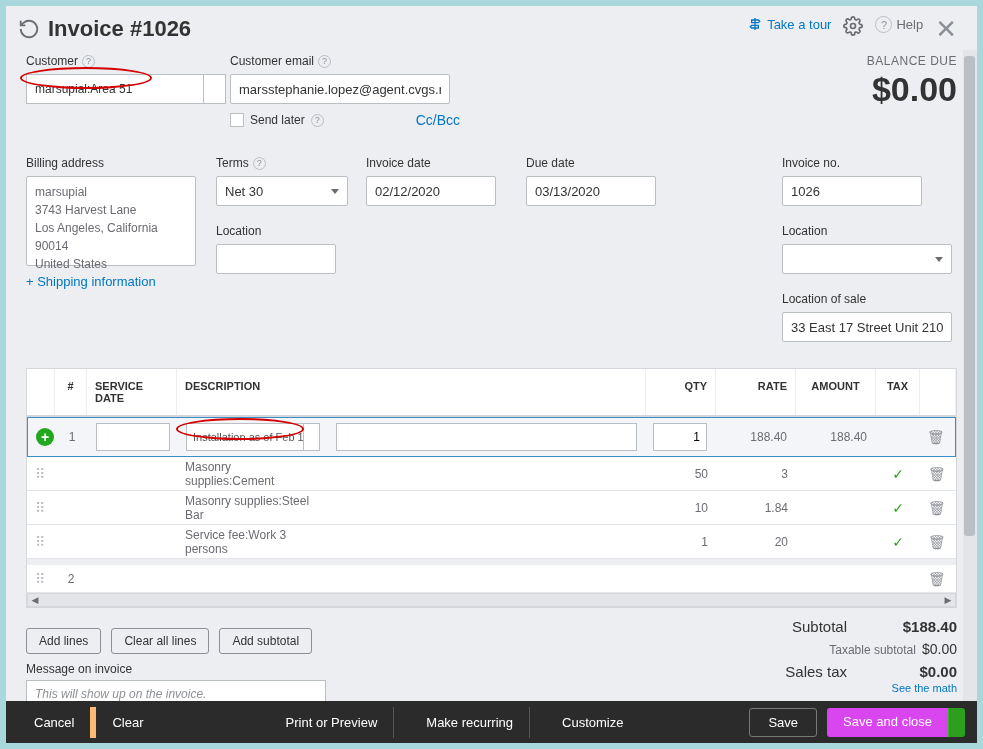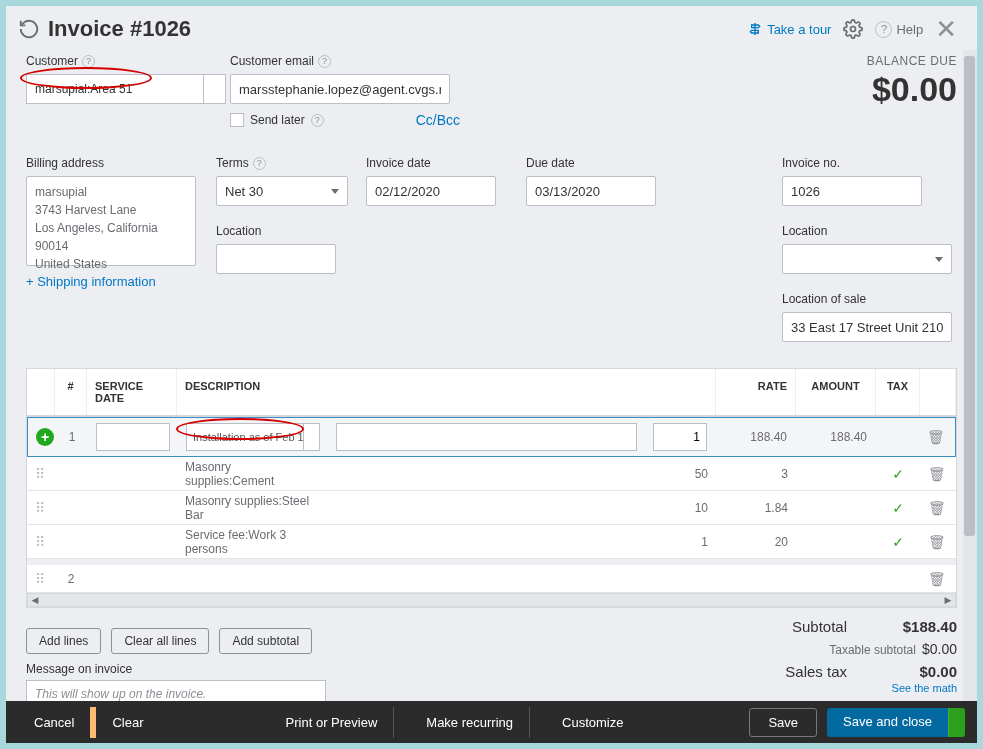--- a/index.html
+++ b/index.html
@@ -2,21 +2,21 @@
 <html><head>
 <meta charset="utf-8">
 <style>
   * { box-sizing: border-box; margin: 0; padding: 0; }
   body { font-family: Arial, sans-serif; font-size: 12px; color: #333; }
   .outer-frame { background: #a8d8db; padding: 6px; width: 983px; height: 749px; }
   .window { background: #eceef1; width: 100%; height: 100%; position: relative; display: flex; flex-direction: column; }
   .top-bar { display: flex; align-items: center; padding: 10px 20px 8px 12px; }
   .refresh-icon { width: 22px; height: 22px; margin-right: 8px; }
   .title { font-size: 22px; font-weight: bold; color: #333; }
-  .top-actions { margin-left: auto; display: flex; align-items: center; gap: 12px; }
+  .top-actions { margin-left: auto; display: flex; align-items: flex-start; gap: 12px; }
   .take-tour { display: flex; align-items: center; gap: 4px; color: #0077c5; font-size: 13px; cursor: pointer; }
   .icon-btn { cursor: pointer; width: 20px; height: 20px; display: flex; align-items: center; justify-content: center; color: #6b6c72; }
   .help-link { display: flex; align-items: center; gap: 4px; color: #6b6c72; font-size: 13px; cursor: pointer; }
   .close-btn { font-size: 26px; font-weight: 300; color: #8d9096; cursor: pointer; line-height: 1; }
   .content { padding: 4px 20px 0 20px; position: relative; overflow: hidden; flex: 1; }
   .field-label { font-size: 12px; color: #333; margin-bottom: 6px; display: flex; align-items: center; gap: 4px; }
   .help-circ { display: inline-flex; width: 13px; height: 13px; border: 1px solid #babec5; border-radius: 50%; font-size: 9px; align-items: center; justify-content: center; color: #8d9096; }
   .input, .select { border: 1px solid #babec5; background: #fff; height: 30px; padding: 0 8px; font-size: 13px; color: #333; border-radius: 2px; }
   .select { position: relative; display: flex; align-items: center; cursor: pointer; }
   .select .caret { margin-left: auto; border-left: 4px solid transparent; border-right: 4px solid transparent; border-top: 5px solid #6b6c72; }
@@ -73,21 +73,21 @@
   .msg-label { font-size: 12px; margin-top: 8px; }
   .msg-area { border: 1px solid #babec5; background: #fff; width: 300px; height: 36px; padding: 6px 8px; font-size: 12px; font-style: italic; color: #8d9096; margin-top: 4px; }
   .bottom-bar { background: #2b2b2b; height: 42px; display: flex; align-items: center; padding: 0 12px; }
   .bottom-left { display: flex; }
   .bbtn { color: #fff; font-size: 13px; padding: 8px 16px; cursor: pointer; }
   .bbtn.sep { border-right: 6px solid #fdba74; }
   .bottom-center { margin: 0 auto; display: flex; gap: 16px; }
   .bottom-right { display: flex; gap: 10px; }
   .save-btn { border: 1px solid #777; color: #fff; padding: 6px 18px; border-radius: 3px; cursor: pointer; font-size: 13px; }
   .save-close { display: flex; }
-  .save-close-main { background: #0369a1; color: #fff; padding: 6px 16px; border-radius: 3px 0 0 3px; cursor: pointer; font-size: 13px; }
+  .save-close-main { background: #d946ef; color: #fff; padding: 6px 16px; border-radius: 3px 0 0 3px; cursor: pointer; font-size: 13px; }
   .save-close-drop { background: #2ca01c; border-left: 1px solid #3fb32d; color: #fff; padding: 6px 8px; border-radius: 0 3px 3px 0; cursor: pointer; display: flex; align-items: center; }
   .scroll-right { position: absolute; right: 0; top: 0; bottom: 0; width: 14px; background: #e3e5e8; }
   .scroll-right-thumb { position: absolute; left: 1px; width: 11px; background: #babec5; border-radius: 3px; }
   .grid-actions-row { display: flex; justify-content: space-between; }
   .actions-totals-wrap { display: flex; flex-direction: column; align-items: flex-end; gap: 2px; }
   .tax-sub-row { display: flex; align-items: baseline; gap: 6px; font-size: 13px; justify-content: flex-end; }
 </style>
 </head>
 <body>
 
@@ -209,20 +209,21 @@
           <input class="input" style="width: 170px;" value="33 East 17 Street Unit 2101, New Y">
         </div>
       </div>
 
       <div class="grid">
         <div class="grid-head">
           <div class="col-handle"></div>
           <div class="col-num">#</div>
           <div class="col-date">SERVICE DATE</div>
           <div class="col-desc">DESCRIPTION</div>
+          <div class="col-qty">QTY</div>
           <div class="col-rate">RATE</div>
           <div class="col-amt">AMOUNT</div>
           <div class="col-tax">TAX</div>
           <div class="col-del"></div>
         </div>
 
         <div class="grid-row active">
           <div class="col-handle">
               <span class="add-circle">+</span>
             </div>

